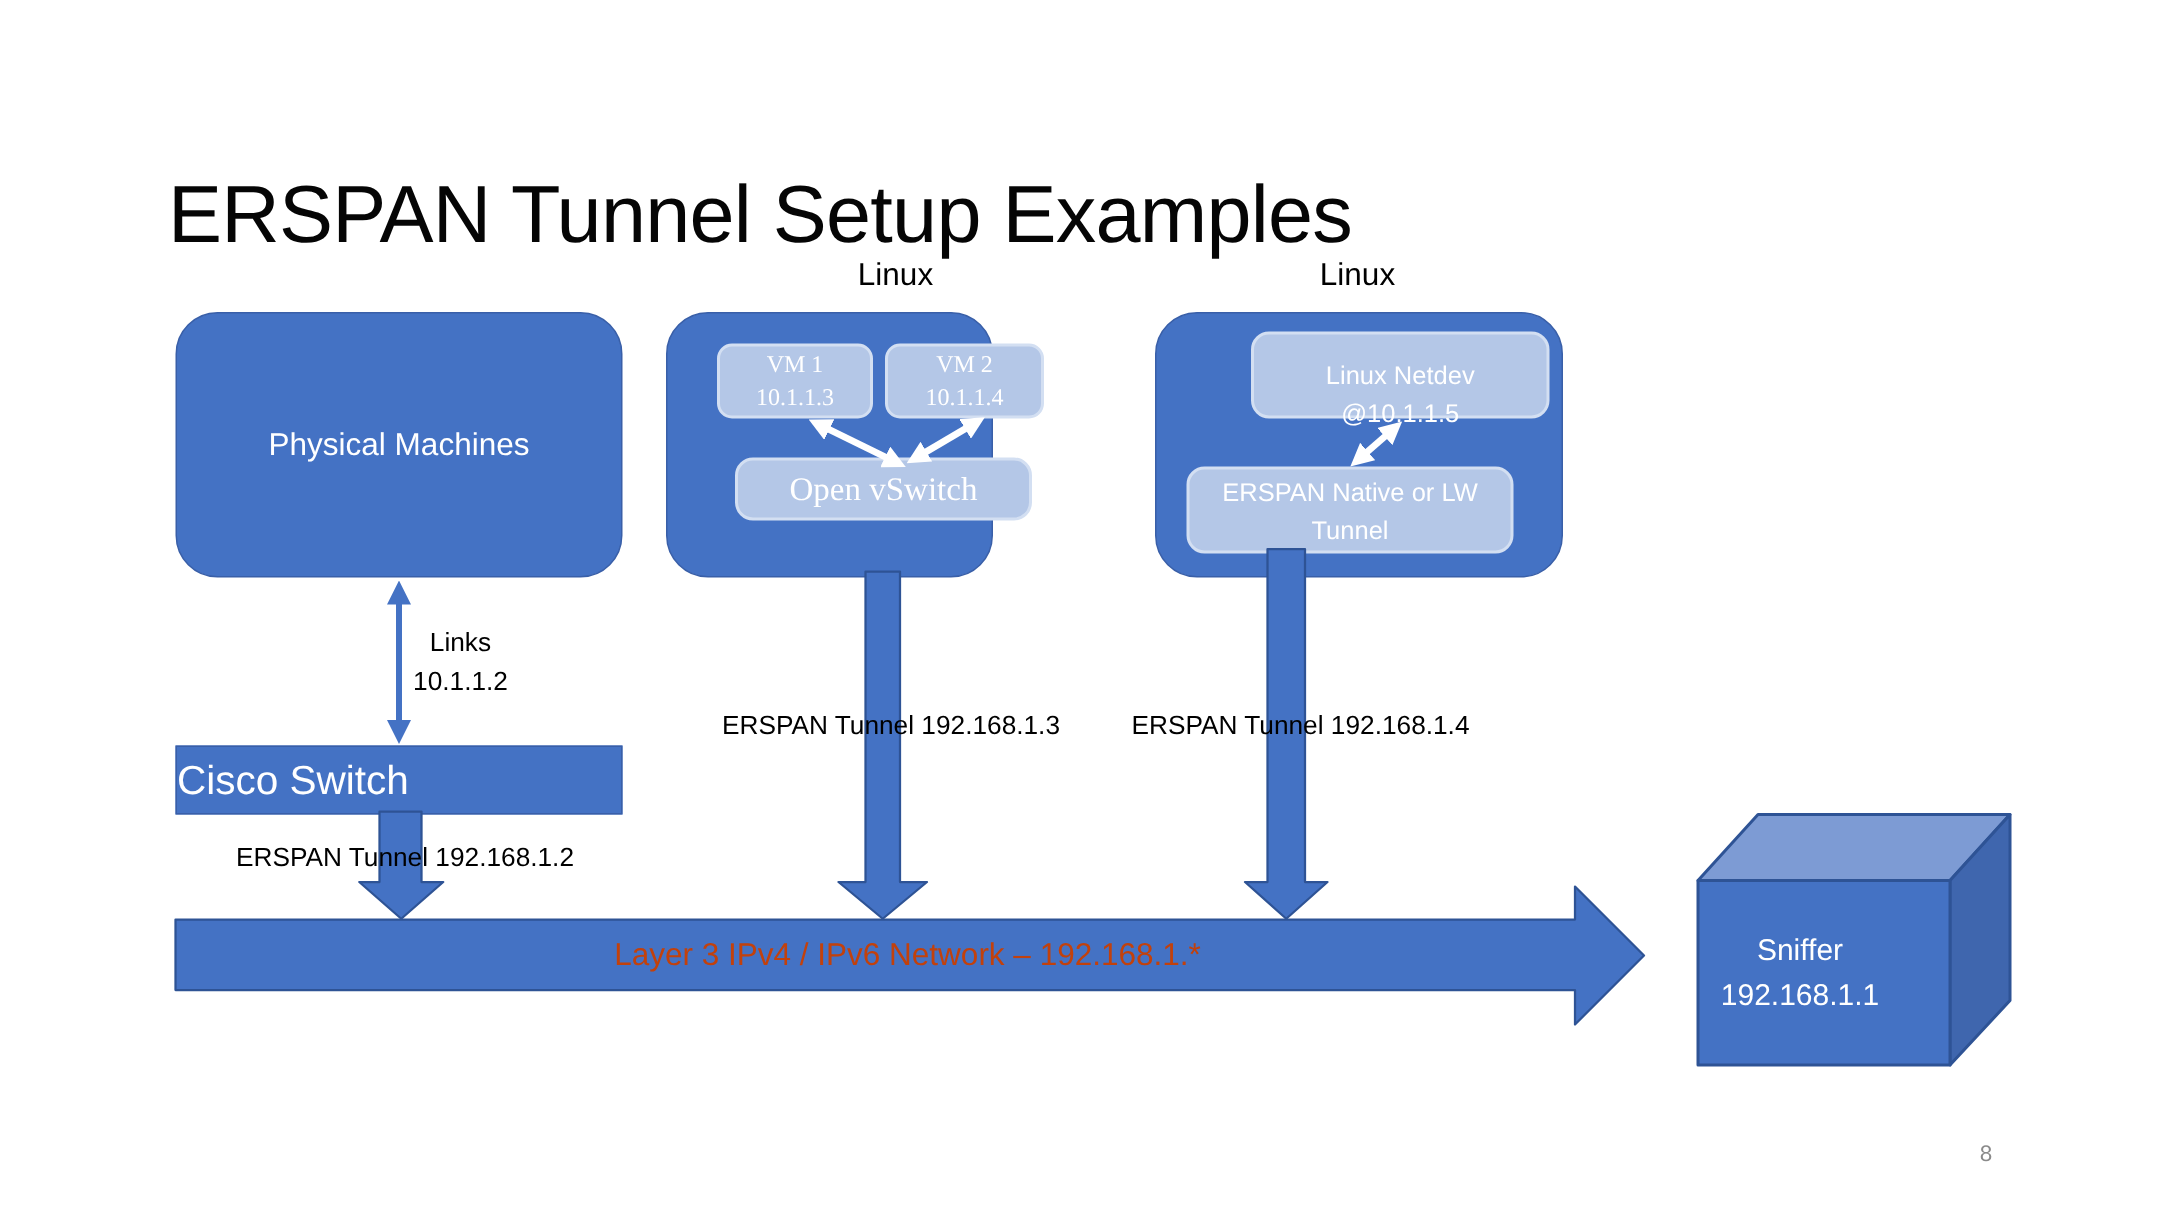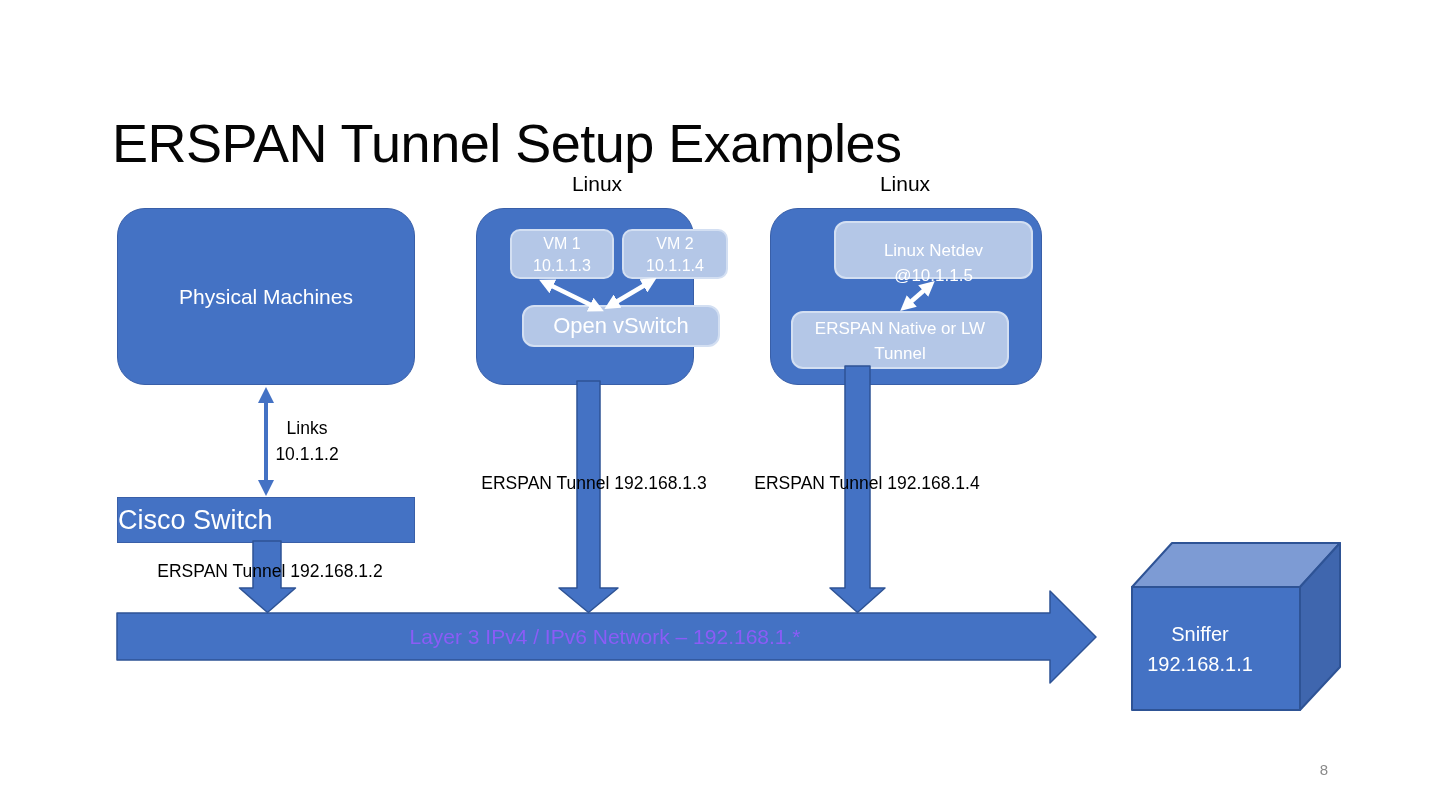--- a/index.html
+++ b/index.html
@@ -16,21 +16,21 @@
   .host-label{position:absolute;top:172px;width:120px;text-align:center;font-size:21px;color:#000;z-index:3;}
   #host-label-1{left:537px;}
   #host-label-2{left:845px;}
   
   .node{
     position:absolute;background:#4472C4;border:1.5px solid #395fa8;box-sizing:border-box;
     color:#fff;z-index:1;
   }
   .big{border-radius:28px;}
   #physical{left:117px;top:208px;width:298px;height:177px;display:flex;align-items:center;justify-content:center;font-size:21px;}
-  #linux-ovs{left:476px;top:208px;width:218px;height:177px;}
+  #linux-ovs{left:444px;top:208px;width:218px;height:177px;font-family:Liberation Serif, serif;}
   #linux-netdev{left:770px;top:208px;width:272px;height:177px;}
   #cisco{left:117px;top:497px;width:298px;height:46px;border-radius:0;display:flex;align-items:center;justify-content:flex-start;font-size:27px;}
   
   .sub{
     position:absolute;background:#B4C7E7;border:2px solid #D3DFF2;box-sizing:border-box;
     border-radius:10px;color:#fff;text-align:center;
   }
   .sub span{display:block;}
   #vm1{left:33px;top:20px;width:104px;height:50px;font-size:16px;line-height:22px;padding-top:2px;}
   #vm2{left:145px;top:20px;width:106px;height:50px;font-size:16px;line-height:22px;padding-top:2px;}
@@ -42,21 +42,21 @@
   
   .klabel{position:absolute;font-size:17.5px;color:#000;text-align:center;z-index:3;white-space:nowrap;}
   #links-label{left:257px;top:415px;width:100px;line-height:26px;}
   #links-label span{display:block;}
   #tunnel-cisco{left:120px;top:561px;width:300px;}
   #tunnel-ovs{left:444px;top:473px;width:300px;}
   #tunnel-netdev{left:717px;top:473px;width:300px;}
   
   #bar-label{
     position:absolute;left:117px;top:614px;width:976px;height:45px;display:flex;
-    align-items:center;justify-content:center;color:#8b5cf6;font-size:21px;z-index:3;white-space:nowrap;
+    align-items:center;justify-content:center;color:#c2410c;font-size:21px;z-index:3;white-space:nowrap;
   }
   
   #sniffer-label{
     position:absolute;left:1132px;top:619px;width:136px;text-align:center;color:#fff;
     font-size:20px;line-height:30px;z-index:3;
   }
   #sniffer-label span{display:block;}
   
   #page-num{position:absolute;left:1310px;top:761px;width:28px;text-align:center;font-size:15px;color:#8a8a8a;z-index:3;}
 </style>

